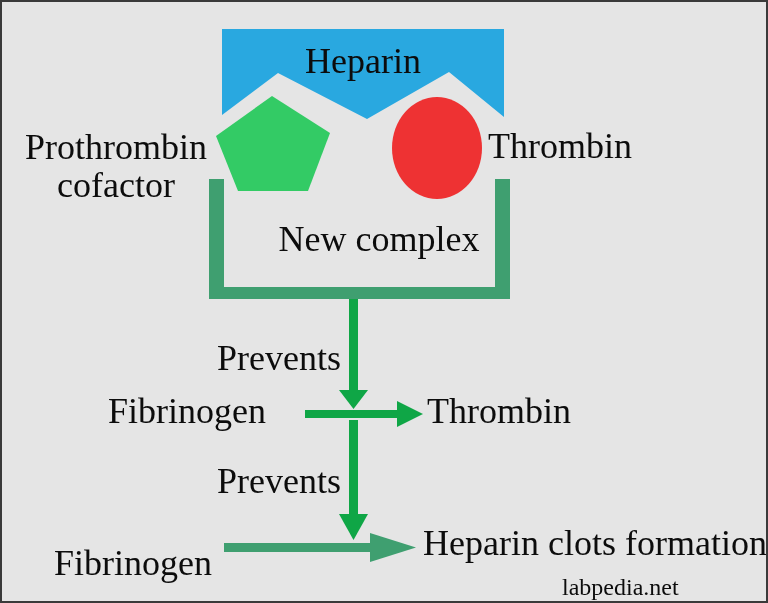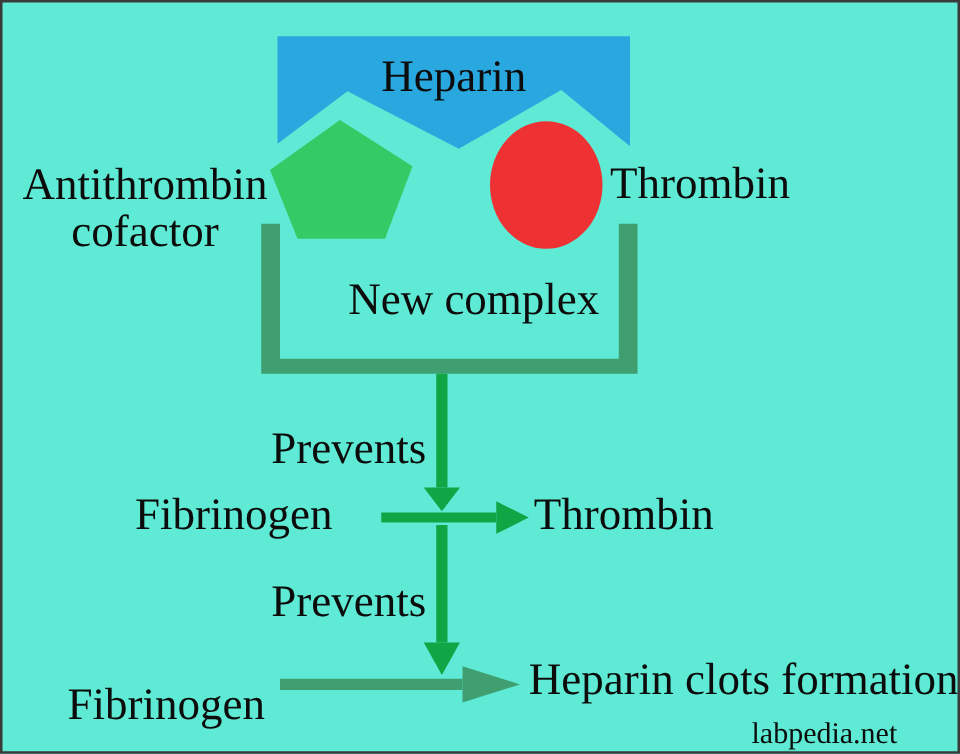--- a/index.html
+++ b/index.html
@@ -4,21 +4,21 @@
 <style>
   html, body {
     margin: 0;
     padding: 0;
     font-family: "Liberation Serif", serif;
   }
   .canvas {
     position: relative;
     width: 768px;
     height: 603px;
-    background: #5eead4;
+    background: #e5e5e5;
     border: 2px solid #3a3a3a;
     box-sizing: border-box;
     overflow: hidden;
     color: #0c0c0c;
   }
   .layer {
     position: absolute;
     left: 0;
     top: 0;
   }
@@ -26,21 +26,21 @@
     position: absolute;
     white-space: nowrap;
     font-size: 36px;
     line-height: 38px;
   }
   .ctr { text-align: center; }
   .watermark {
     position: absolute;
     font-size: 24px;
     line-height: 26px;
-    text-align: center;
+    text-align: left;
   }
 </style>
 </head>
 <body>
 
 <div class="canvas">
 
   <svg class="layer" width="768" height="603" viewBox="0 0 768 603">
 
     <polygon points="220,27 502,27 502,115 447,70 365,117 276,71 220,113" fill="#29a8e0"></polygon>
@@ -68,21 +68,21 @@
 
     <g fill="#3f9f70">
       <rect x="222" y="541" width="146" height="9"></rect>
       <polygon points="368,531 368,560 414,545.5"></polygon>
     </g>
   </svg>
 
   <div class="lbl ctr" style="left:220px; top:40px; width:282px;">Heparin</div>
 
   <div class="lbl ctr" style="left:6px; top:126px; width:216px;">
-    <div>Antithrombin</div>
+    <div>Prothrombin</div>
     <div>cofactor</div>
   </div>
 
   <div class="lbl" style="left:486px; top:125px;">Thrombin</div>
 
   <div class="lbl ctr" style="left:222px; top:218px; width:310px;">New complex</div>
 
   <div class="lbl" style="left:215px; top:337px;">Prevents</div>
 
   <div class="lbl" style="left:106px; top:390px;">Fibrinogen</div>

